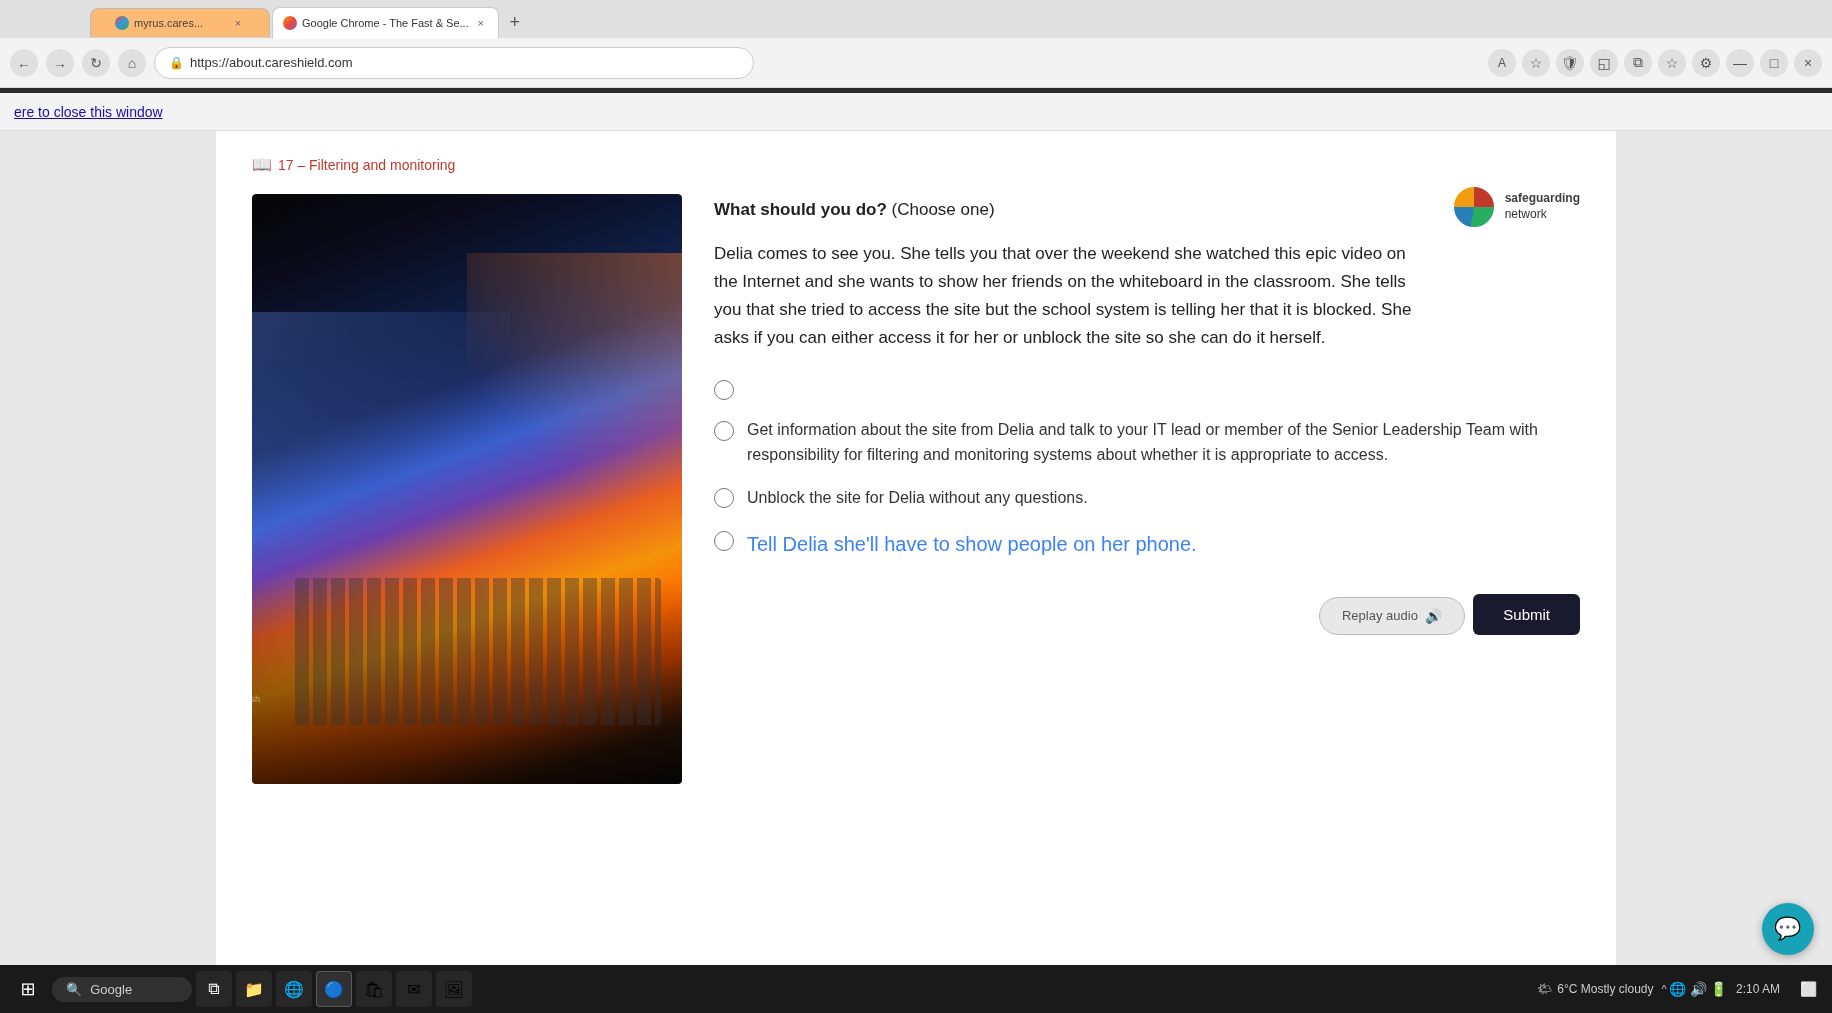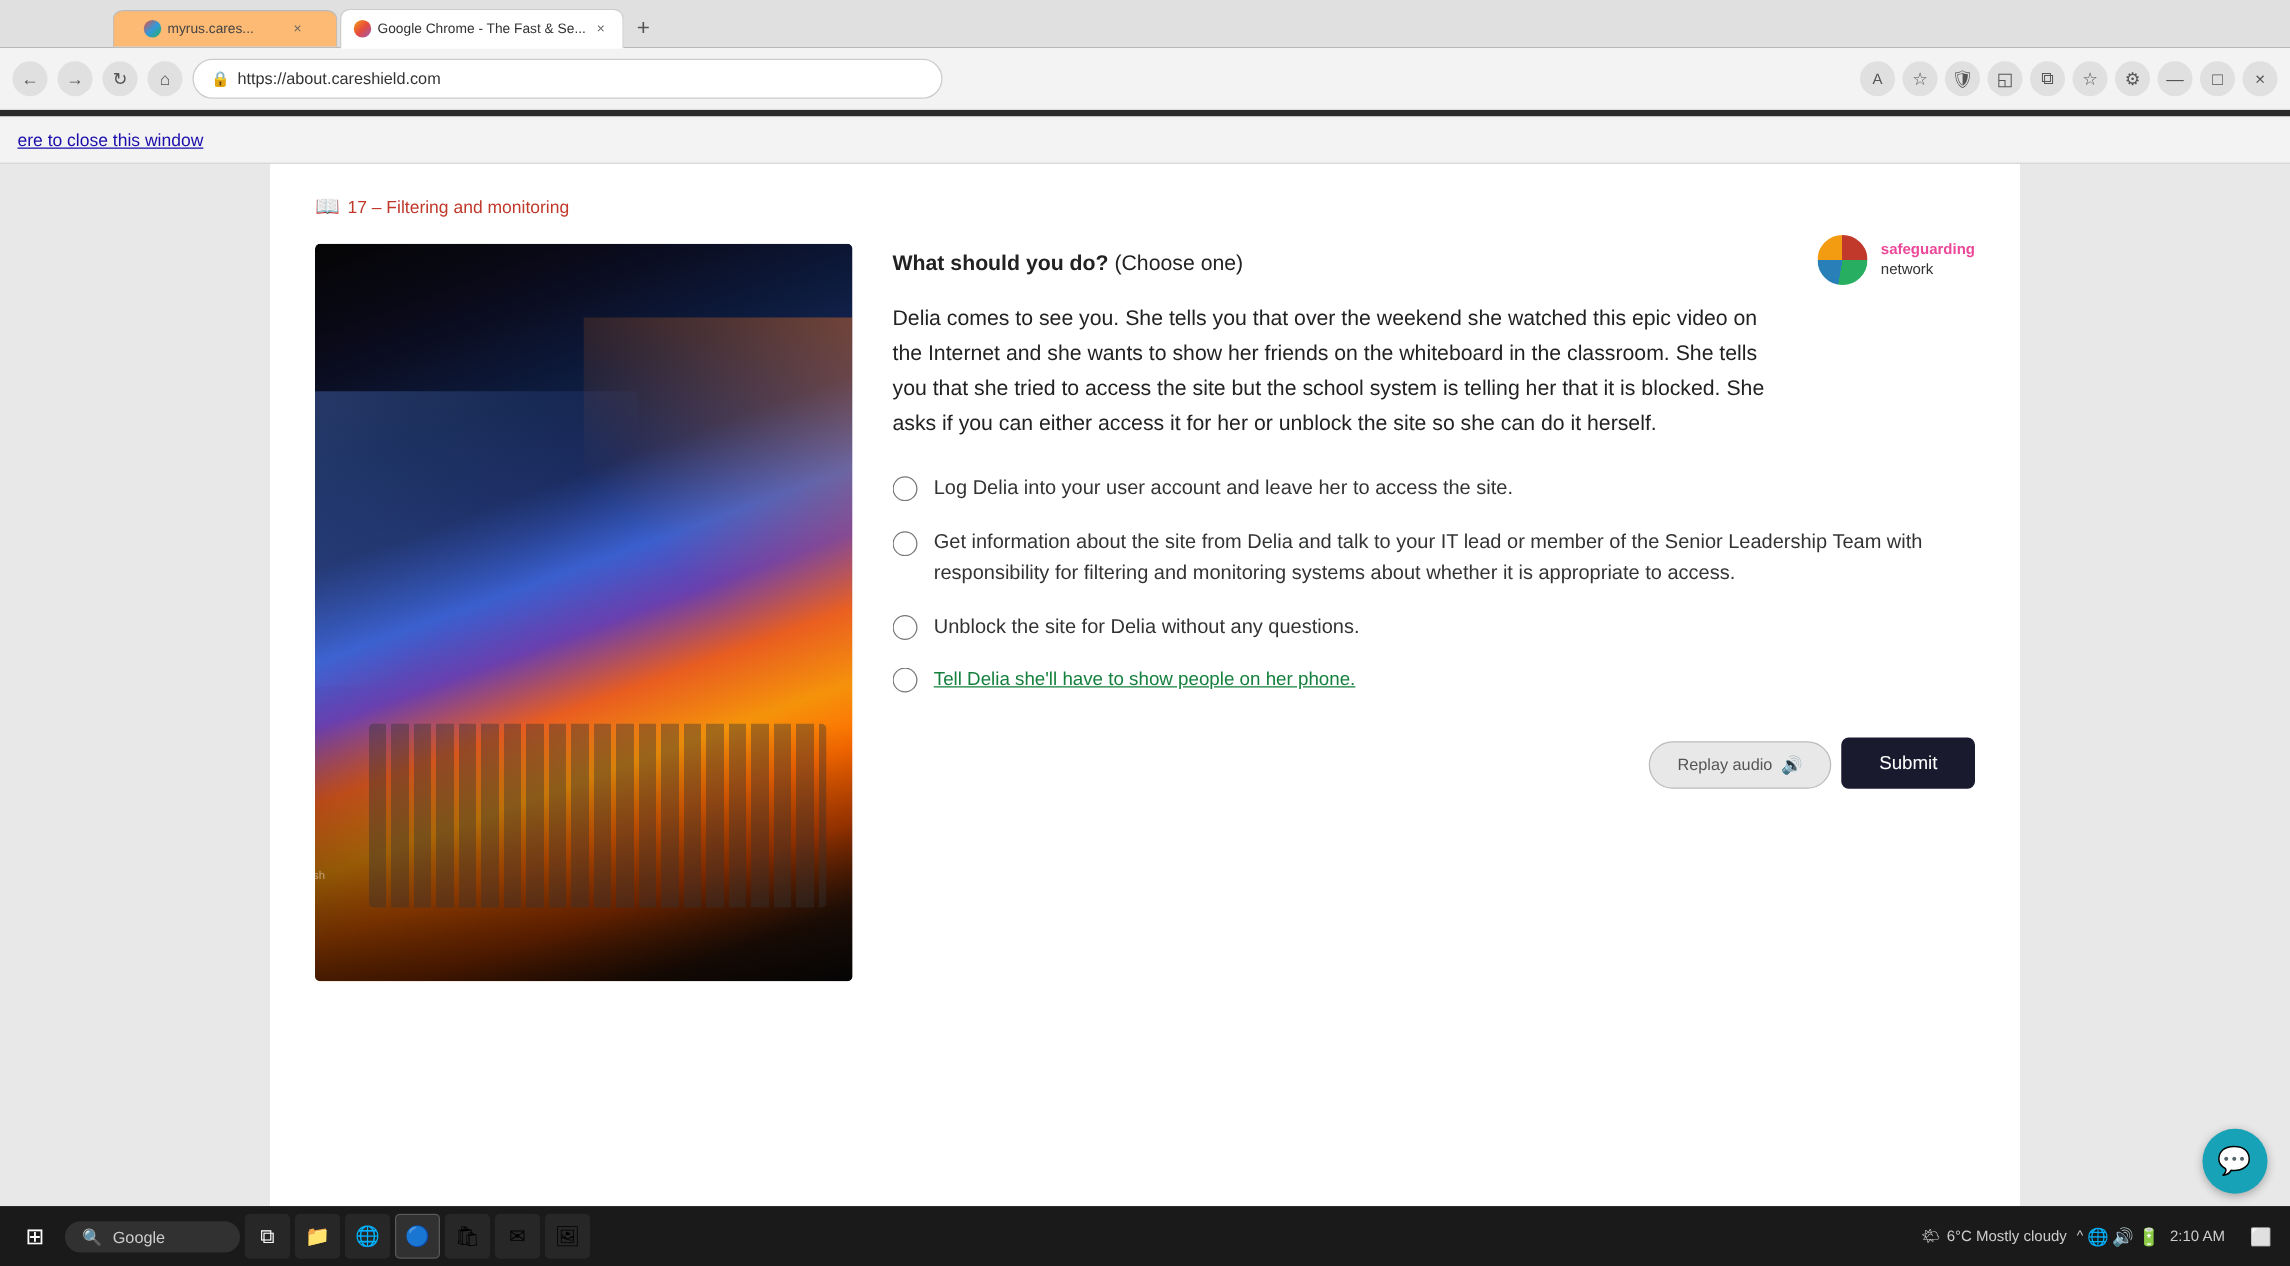--- a/index.html
+++ b/index.html
@@ -138,53 +138,52 @@
           <div style="position:absolute;top:10%;right:0;width:50%;height:60%;background:linear-gradient(-135deg, rgba(255,120,30,0.4) 0%, transparent 60%);"></div>
           <span style="position:absolute;left:18px;top:55%;transform:rotate(-90deg) translateY(-50%);transform-origin:left center;font-size:8px;color:rgba(255,255,255,0.45);white-space:nowrap;writing-mode:vertical-rl;text-orientation:mixed;font-size:9px;left:8px;top:75%;">photo by andras Vas on Unsplash</span>
         </div>
       </div>
 
       <div style="flex:1;padding-top:6px;position:relative;">
 
         <div style="position:absolute;top:-10px;right:0;display:flex;align-items:center;gap:8px;">
           <div style="width:46px;height:46px;border-radius:50%;background:conic-gradient(#c0392b 0deg 90deg, #27ae60 90deg 190deg, #2980b9 190deg 270deg, #f39c12 270deg 360deg);border:3px solid white;flex-shrink:0;"></div>
           <div style="text-align:left;">
-            <div style="font-size:12px;color:#ec4899;line-height:1.3;font-weight:600;">safeguarding</div>
+            <div style="font-size:12px;color:#404040;line-height:1.3;font-weight:600;">safeguarding</div>
             <div style="font-size:12px;color:#333;line-height:1.3;">network</div>
           </div>
         </div>
 
         <p style="font-size:17px;color:#222;margin-bottom:20px;">
           <strong>What should you do?</strong><span> (Choose one)</span>
         </p>
 
         <p style="font-size:17px;line-height:1.65;color:#222;margin-bottom:26px;padding-right:160px;">
           <span>Delia comes to see you.  She tells you that over the weekend she watched this epic video on the Internet and she wants to show her friends on the whiteboard in the classroom.  She tells you that she tried to access the site but the school system is telling her that it is blocked.  She asks if you can either access it for her or unblock the site so she can do it herself.</span>
         </p>
 
         <div style="display:flex;flex-direction:column;gap:18px;">
 
           <label style="display:flex;align-items:flex-start;gap:13px;cursor:pointer;">
             <input type="radio" name="quiz" style="width: 20px; height: 20px; border-radius: 50%; border: 2px solid rgb(153, 153, 153); background: white; flex-shrink: 0; margin-top: 2px; cursor: pointer; accent-color: rgb(52, 152, 219);">
-            <span style="font-size:16px;color:#333;line-height:1.55;">Log Delia into your user account and leave her to access the site.</span>
           </label>
 
           <label style="display:flex;align-items:flex-start;gap:13px;cursor:pointer;">
             <input type="radio" name="quiz" style="width: 20px; height: 20px; border-radius: 50%; border: 2px solid rgb(153, 153, 153); background: white; flex-shrink: 0; margin-top: 3px; cursor: pointer; accent-color: rgb(52, 152, 219);">
             <span style="font-size:16px;color:#333;line-height:1.55;">Get information about the site from Delia and talk to your IT lead or member of the Senior Leadership Team with responsibility for filtering and monitoring systems about whether it is appropriate to access.</span>
           </label>
 
           <label style="display:flex;align-items:flex-start;gap:13px;cursor:pointer;">
             <input type="radio" name="quiz" style="width: 20px; height: 20px; border-radius: 50%; border: 2px solid rgb(153, 153, 153); background: white; flex-shrink: 0; margin-top: 2px; cursor: pointer; accent-color: rgb(52, 152, 219);">
             <span style="font-size:16px;color:#333;line-height:1.55;">Unblock the site for Delia without any questions.</span>
           </label>
 
           <label style="display:flex;align-items:flex-start;gap:13px;cursor:pointer;">
             <input type="radio" name="quiz" style="width: 20px; height: 20px; border-radius: 50%; border: 2px solid rgb(153, 153, 153); background: white; flex-shrink: 0; margin-top: 2px; cursor: pointer; accent-color: rgb(52, 152, 219);">
-            <span style="font-size:15px;color:#15803d;line-height:1.55;text-decoration:underline;">Tell Delia she'll have to show people on her phone.</span>
+            <span style="font-size:20px;color:#3b82f6;line-height:1.55;">Tell Delia she'll have to show people on her phone.</span>
           </label>
 
         </div>
 
         <div style="display:flex;justify-content:flex-end;align-items:flex-end;gap:8px;margin-top:34px;">
           <button style="background:#e8e8e8;border:1px solid #bbb;border-radius:20px;padding:10px 22px;font-size:13px;color:#555;cursor:pointer;display:flex;align-items:center;gap:7px;">
             <span>Replay audio</span>
             <span style="font-size:14px;">🔊</span>
           </button>
           <button style="background:#1a1a2e;border:none;border-radius:6px;padding:12px 30px;font-size:15px;font-weight:400;color:white;cursor:pointer;">

